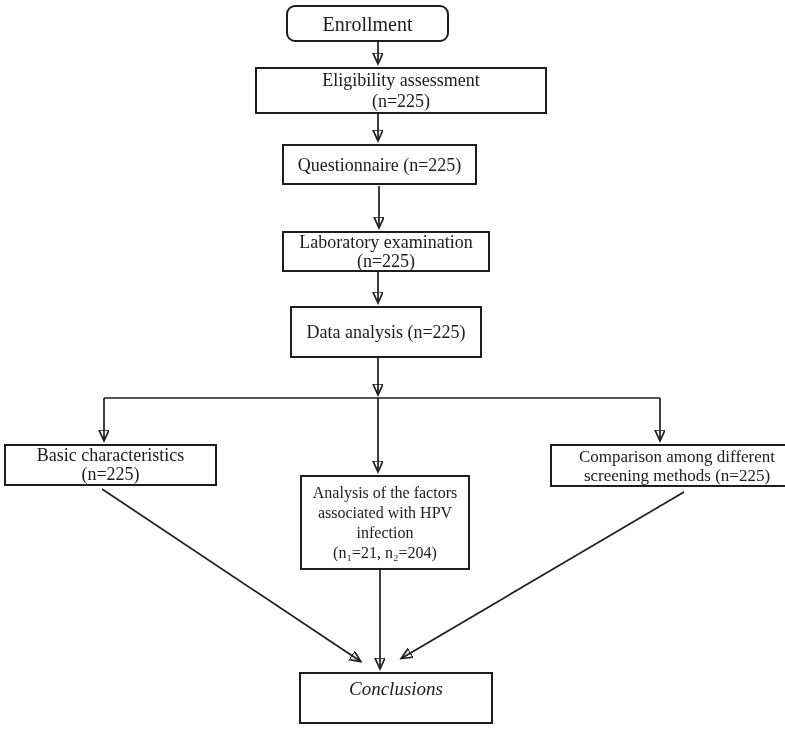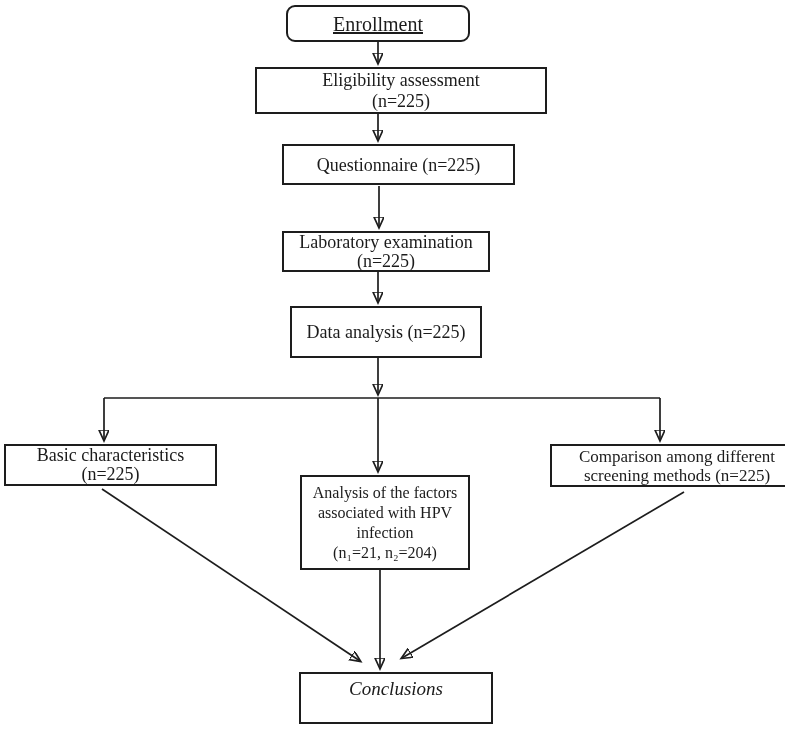--- a/index.html
+++ b/index.html
@@ -19,23 +19,23 @@
     border:2px solid #1d1d1d;
     background:#ffffff;
     display:flex;
     align-items:center;
     justify-content:center;
     text-align:center;
     white-space:pre-line;
     line-height:20px;
     font-size:18px;
   }
-  #node-enrollment{left:286px;top:5px;width:184px;height:37px;border-radius:9px;font-size:20px;text-decoration:underline;}
+  #node-enrollment{left:286px;top:5px;width:163px;height:37px;border-radius:9px;font-size:20px;}
   #node-eligibility{left:255px;top:67px;width:292px;height:47px;line-height:21px;}
-  #node-questionnaire{left:282px;top:144px;width:233px;height:41px;text-align:center;}
+  #node-questionnaire{left:282px;top:144px;width:195px;height:41px;text-align:center;}
   #node-laboratory{left:282px;top:231px;width:208px;height:41px;line-height:19px;}
   #node-data-analysis{left:290px;top:306px;width:192px;height:52px;}
   #node-basic-characteristics{left:4px;top:444px;width:213px;height:42px;line-height:19px;}
   #node-factor-analysis{left:300px;top:475px;width:170px;height:95px;font-size:16px;line-height:20px;}
   #node-comparison{left:550px;top:444px;width:254px;height:43px;font-size:17px;line-height:19px;}
   #node-conclusions{left:299px;top:672px;width:194px;height:52px;align-items:flex-start;padding-top:5px;font-size:19px;font-style:italic;}
 </style>
 </head>
 <body>
 

